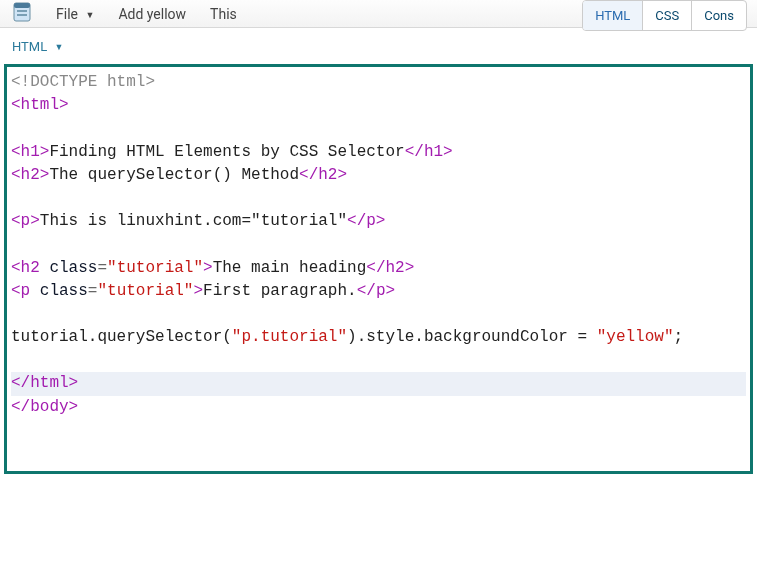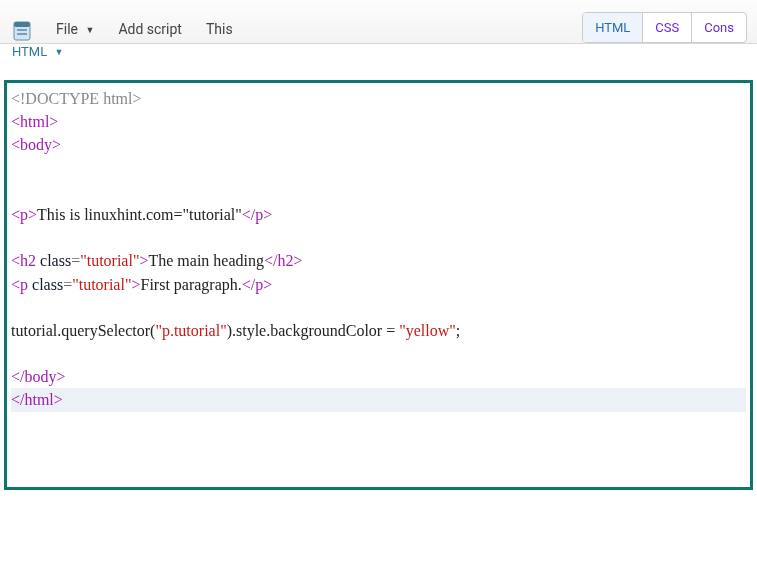--- a/index.html
+++ b/index.html
@@ -1,29 +1,29 @@
 <!DOCTYPE html>
 <html><head>
 <meta charset="utf-8">
 <style>
 *{margin:0;padding:0;box-sizing:border-box}
 body{font-family:-apple-system,BlinkMacSystemFont,"Segoe UI",Roboto,sans-serif;font-size:14px;background:#fff;width:757px;height:565px;overflow:hidden}
-.toolbar{height:44px;background:linear-gradient(#fdfdfd,#f3f3f3);border-bottom:1px solid #d8d8d8;display:flex;align-items:flex-end;padding:0 10px;gap:4px}
+.toolbar{height:28px;background:linear-gradient(#fdfdfd,#f3f3f3);border-bottom:1px solid #d8d8d8;display:flex;align-items:flex-start;padding:0 10px;gap:4px}
 .logo{width:24px;height:24px;margin-right:8px;display:flex;align-items:center;justify-content:center}
 .logo svg{width:24px;height:24px}
 .tb-item{color:#444;padding:6px 10px;cursor:pointer;border-radius:3px}
 .dropdown-arrow{font-size:9px;margin-left:4px;position:relative;top:-1px}
 .tb-spacer{flex:1}
 .tabs{display:flex;border:1px solid #ccc;border-radius:4px;overflow:hidden;background:#fff}
-.tab{padding:7px 12px;color:#6d28d9;border-right:1px solid #ccc;cursor:pointer;font-size:13px}
+.tab{padding:7px 12px;color:#0c4a6e;border-right:1px solid #ccc;cursor:pointer;font-size:13px}
 .tab:last-child{border-right:none}
 .tab.active{background:#eef4fb;color:#2b6cb0}
-.subbar{height:36px;display:flex;align-items:flex-start;padding:0 12px;background:#fff}
+.subbar{height:36px;display:flex;align-items:center;padding:0 12px;background:#fff}
 .subtab{color:#2b7a9b;font-size:13px;cursor:pointer}
-.editor{margin:0 4px 4px 4px;border:3px solid #0f766e;background:#fff;padding:4px;font-family:Liberation Serif, serif;font-size:16px;line-height:1.45;min-height:410px}
+.editor{margin:0 4px 4px 4px;border:3px solid #0f766e;background:#fff;padding:4px;font-family:Liberation Mono, monospace;font-size:16px;line-height:1.45;min-height:410px}
 .editor .line{white-space:pre}
 .cursor-line{background:#ecf0f7}
 .t-tag{color:#a21caf}
 .t-doctype{color:#888}
 .t-attr{color:#0f172a}
 .t-val{color:#c41a16}
 .t-text{color:#222}
 .t-js{color:#222}
 .t-str{color:#c41a16}
 .t-eq{color:#666}
@@ -37,45 +37,46 @@
         <rect x="4" y="3" width="16" height="18" rx="2" fill="#d0e4f5" stroke="#6b8fa3" stroke-width="1"></rect>
         <rect x="4" y="3" width="16" height="5" rx="2" fill="#4a7a9a"></rect>
         <rect x="7" y="10" width="10" height="2" fill="#7a9fb5"></rect>
         <rect x="7" y="14" width="10" height="2" fill="#7a9fb5"></rect>
       </svg>
   </div>
   <div class="tb-item">
     <span>File</span>
     <span class="dropdown-arrow">▼</span>
   </div>
-  <div class="tb-item">Add script</div>
+  <div class="tb-item">Add yellow</div>
   <div class="tb-item">This</div>
   <div class="tb-spacer"></div>
   <div class="tabs">
     <div class="tab active">HTML</div>
     <div class="tab">CSS</div>
     <div class="tab">Cons</div>
   </div>
 </div>
 
 <div class="subbar">
   <div class="subtab">
     <span>HTML</span>
     <span class="dropdown-arrow" style="color:#2b7a9b">▼</span>
   </div>
 </div>
 
 <div class="editor">
 <div class="line"><span class="t-doctype">&lt;!DOCTYPE html&gt;</span></div>
 <div class="line"><span class="t-tag">&lt;html&gt;</span></div>
-<div class="line"><span class="t-tag">&lt;body&gt;</span></div>
 <div class="line">&nbsp;</div>
+<div class="line"><span class="t-tag">&lt;h1&gt;</span><span class="t-text">Finding HTML Elements by CSS Selector</span><span class="t-tag">&lt;/h1&gt;</span></div>
+<div class="line"><span class="t-tag">&lt;h2&gt;</span><span class="t-text">The querySelector() Method</span><span class="t-tag">&lt;/h2&gt;</span></div>
 <div class="line">&nbsp;</div>
 <div class="line"><span class="t-tag">&lt;p&gt;</span><span class="t-text">This is linuxhint.com="tutorial"</span><span class="t-tag">&lt;/p&gt;</span></div>
 <div class="line">&nbsp;</div>
 <div class="line"><span class="t-tag">&lt;h2</span><span class="t-attr"> class</span><span class="t-eq">=</span><span class="t-val">"tutorial"</span><span class="t-tag">&gt;</span><span class="t-text">The main heading</span><span class="t-tag">&lt;/h2&gt;</span></div>
 <div class="line"><span class="t-tag">&lt;p</span><span class="t-attr"> class</span><span class="t-eq">=</span><span class="t-val">"tutorial"</span><span class="t-tag">&gt;</span><span class="t-text">First paragraph.</span><span class="t-tag">&lt;/p&gt;</span></div>
 <div class="line">&nbsp;</div>
 <div class="line"><span class="t-js">tutorial.querySelector(</span><span class="t-str">"p.tutorial"</span><span class="t-js">).style.backgroundColor = </span><span class="t-str">"yellow"</span><span class="t-js">;</span></div>
 <div class="line">&nbsp;</div>
+<div class="line cursor-line"><span class="t-tag">&lt;/html&gt;</span></div>
 <div class="line"><span class="t-tag">&lt;/body&gt;</span></div>
-<div class="line cursor-line"><span class="t-tag">&lt;/html&gt;</span></div>
 </div>
 
 </body></html>

